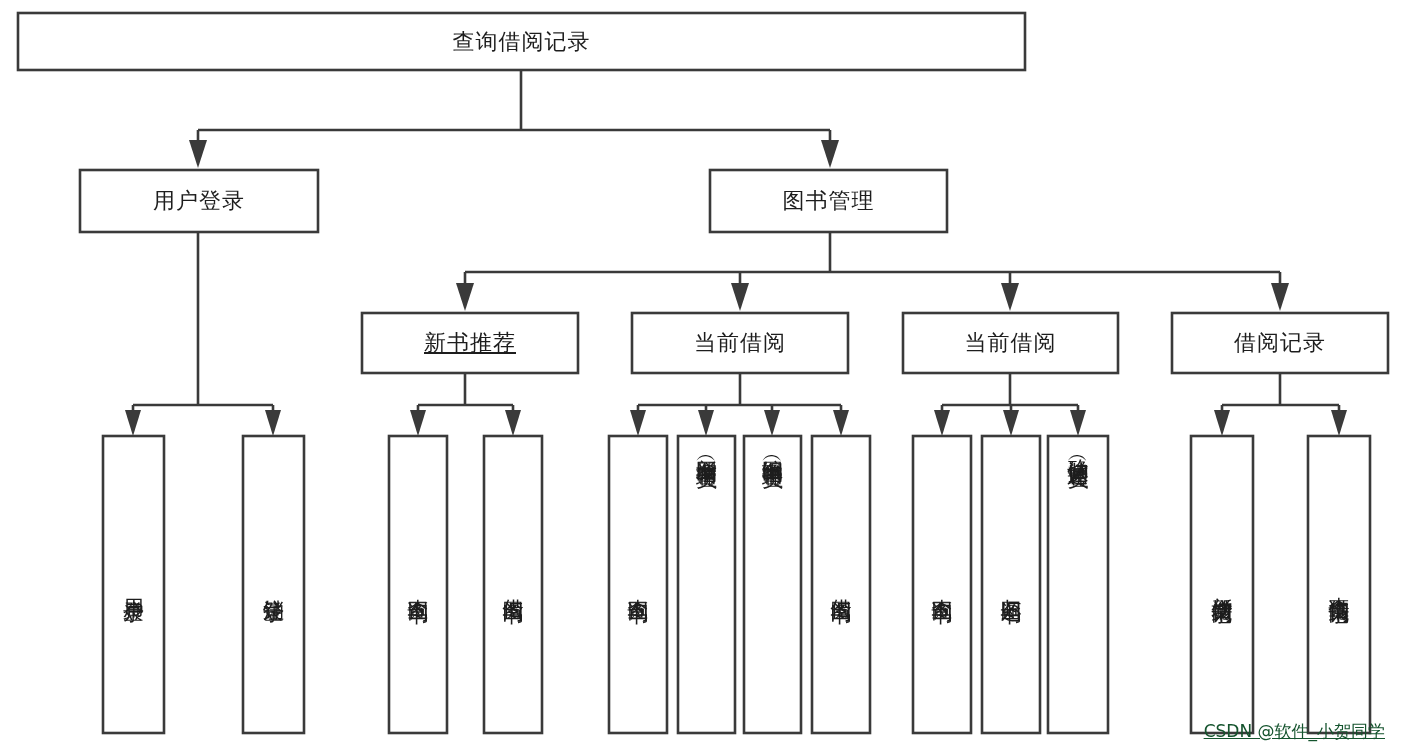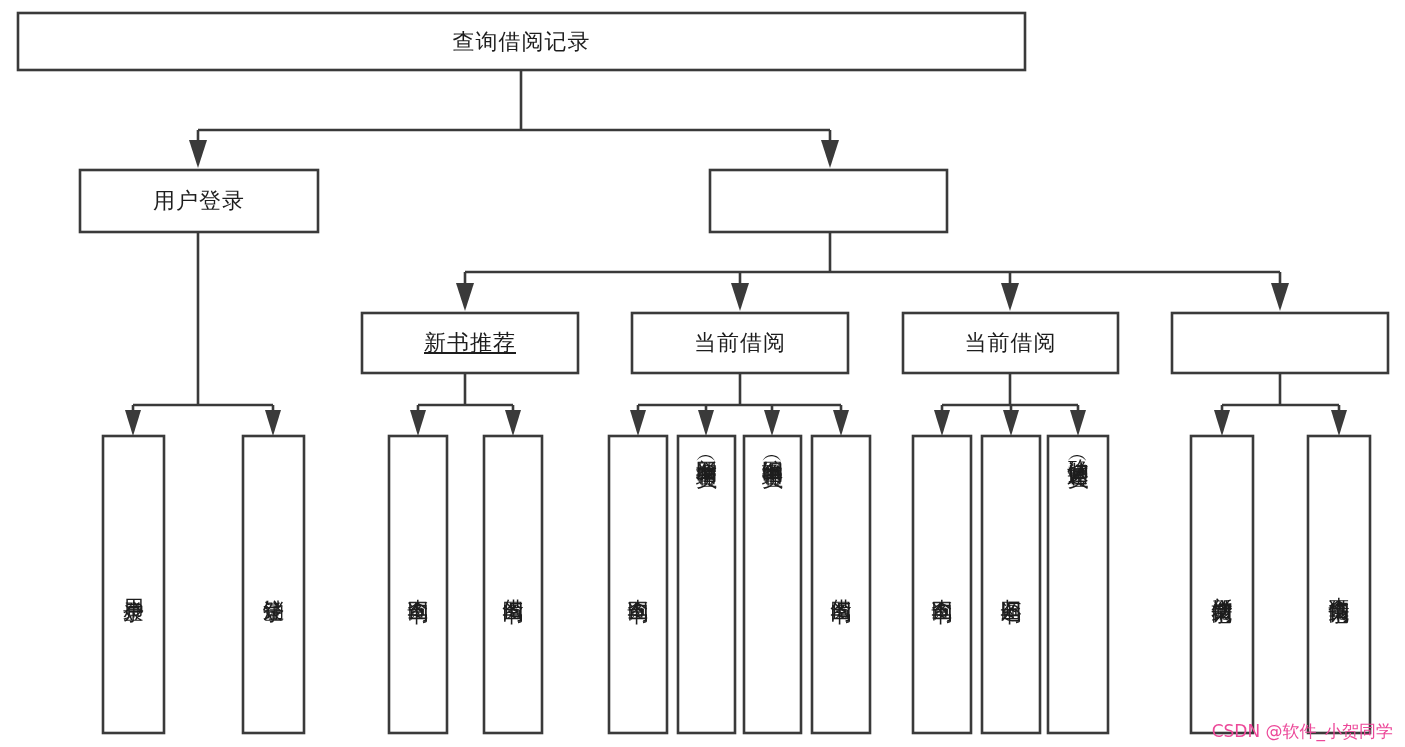--- a/index.html
+++ b/index.html
@@ -36,27 +36,28 @@
     stroke-width: 2.6;
     fill: none;
     stroke-linecap: butt;
   }
   .arrow-head {
     fill: #3a3a3a;
     stroke: none;
   }
   .watermark-text {
     position: absolute;
-    right: 12px;
+    right: 20px;
     bottom: 4px;
     font-family: "DejaVu Sans", "Liberation Sans", sans-serif;
     font-size: 17px;
-    color: #ec4899;
+    color: #14532d;
     white-space: nowrap;
     user-select: none;
+    text-decoration: underline;
   }
   .vert-node {
     position: absolute;
     display: flex;
     align-items: center;
     justify-content: center;
     box-sizing: border-box;
     background: transparent;
     pointer-events: auto;
   }
@@ -195,33 +196,39 @@
   </svg>
 
   <div class="horiz-node" style="left:18px; top:13px; width:1007px; height:57px;">
     <span>查询借阅记录</span>
   </div>
 
   <div class="horiz-node" style="left:80px; top:170px; width:238px; height:62px;">
     <span>用户登录</span>
   </div>
 
+  <div class="horiz-node" style="left:710px; top:170px; width:237px; height:62px;">
+    <span>图书管理</span>
+  </div>
 
   <div class="horiz-node" style="left:362px; top:313px; width:216px; height:60px;text-decoration:underline;">
     <span>新书推荐</span>
   </div>
 
   <div class="horiz-node" style="left:632px; top:313px; width:216px; height:60px;">
     <span>当前借阅</span>
   </div>
 
   <div class="horiz-node" style="left:903px; top:313px; width:215px; height:60px;">
     <span>当前借阅</span>
   </div>
 
+  <div class="horiz-node" style="left:1172px; top:313px; width:216px; height:60px;">
+    <span>借阅记录</span>
+  </div>
 
   <div class="vert-node" style="left:103px; top:436px; width:61px; height:297px;">
     <span class="vtext">用户登录</span>
   </div>
   <div class="vert-node" style="left:243px; top:436px; width:61px; height:297px;">
     <span class="vtext">注销登录</span>
   </div>
 
   <div class="vert-node" style="left:389px; top:436px; width:58px; height:297px;">
     <span class="vtext">查询图书</span>

